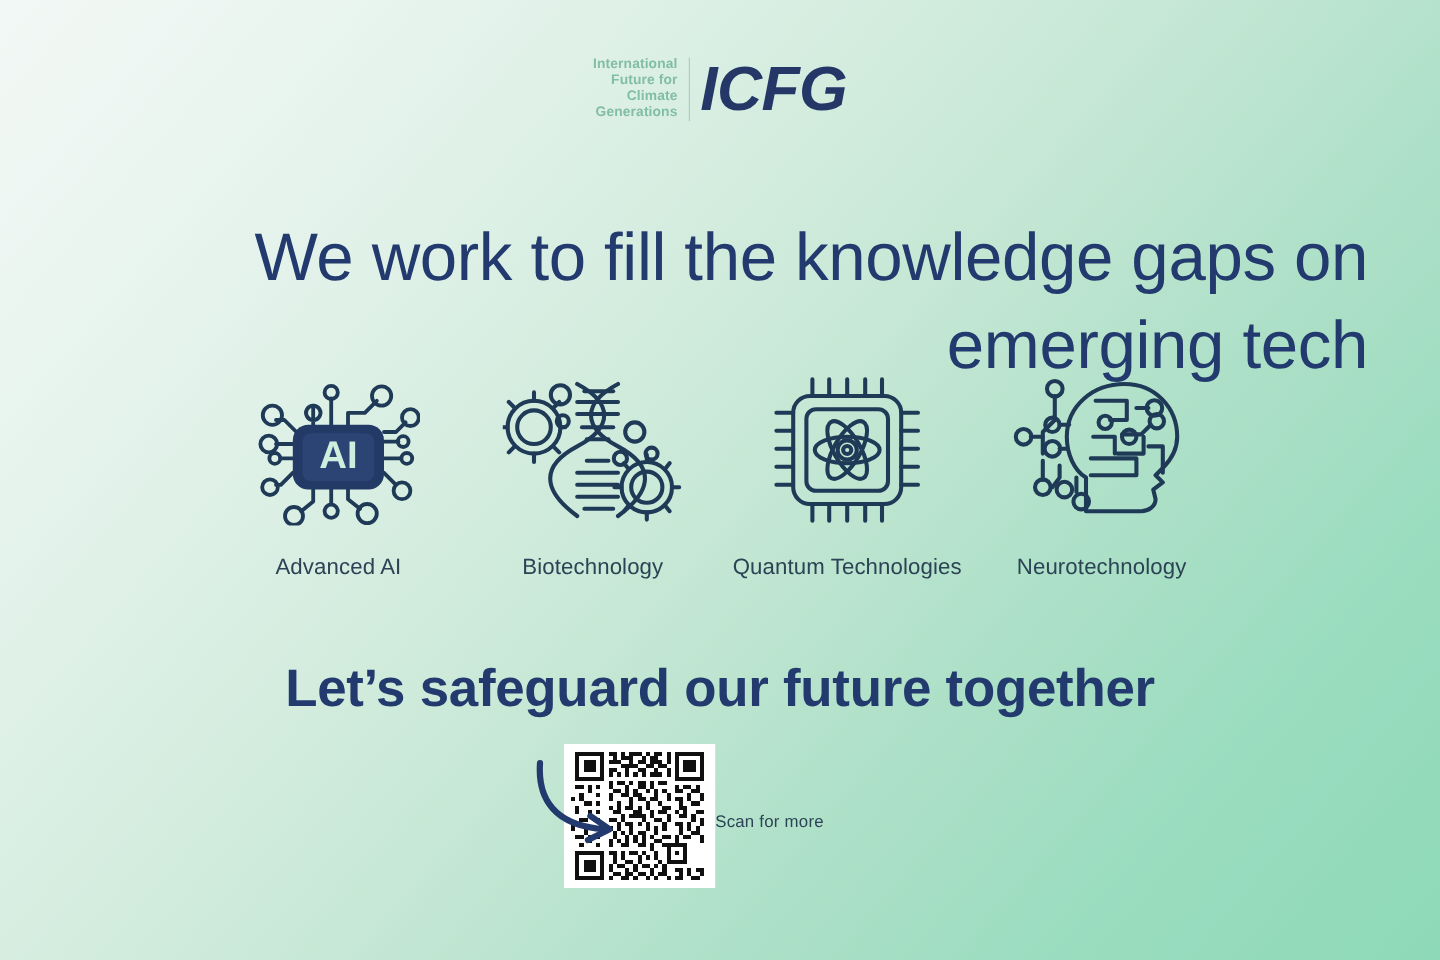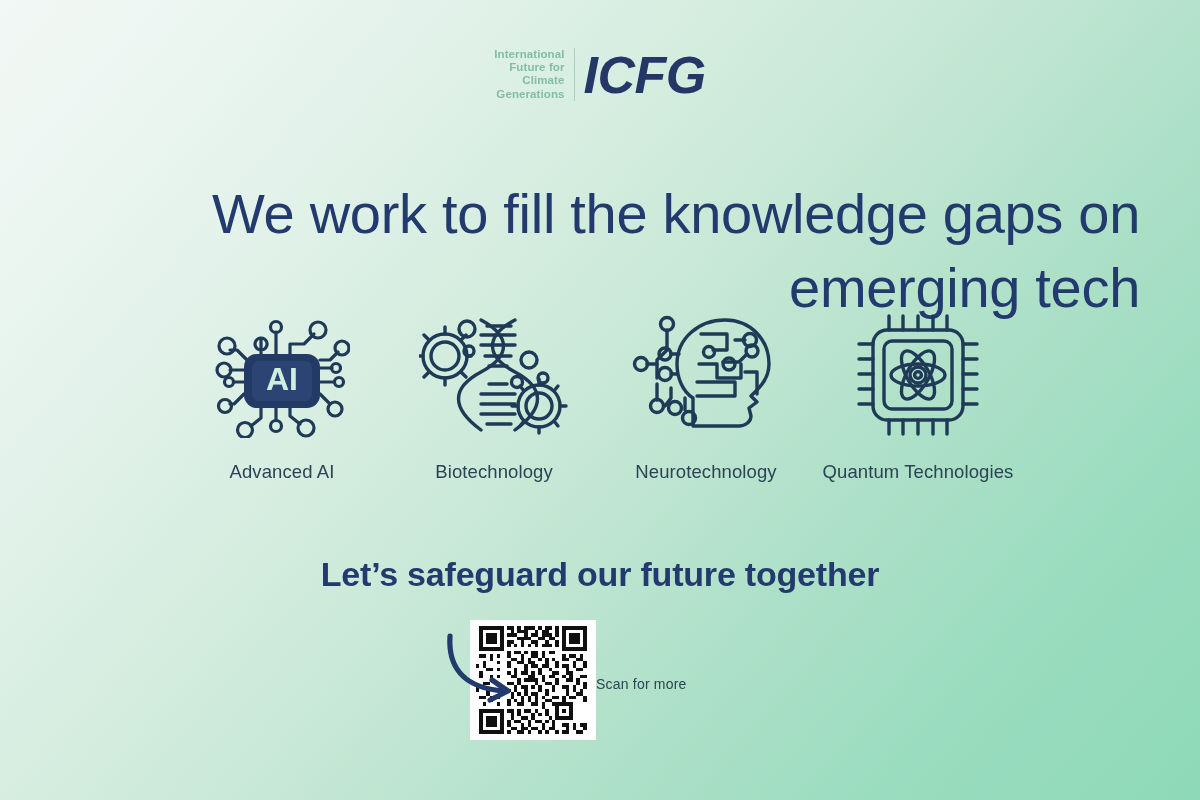--- a/index.html
+++ b/index.html
@@ -108,21 +108,21 @@
   }
 
   
   .cta {
     position: absolute;
     top: 552px;
     left: 0;
     width: 1200px;
     text-align: center;
     color: #223a6d;
-    font-size: 34px;
+    font-size: 44px;
     line-height: 44px;
     font-weight: 700;
     letter-spacing: -0.2px;
   }
 
   
   .qr-zone {
     position: absolute;
     top: 620px;
     left: 0;
@@ -256,20 +256,47 @@
             <circle cx="50" cy="39" r="5"></circle>
             <circle cx="110" cy="48" r="8"></circle>
             <circle cx="98" cy="70" r="5.5"></circle>
             <circle cx="124" cy="66" r="5"></circle>
           </g>
         </svg>
       </div>
       <div class="pillar-label">Biotechnology</div>
     </div>
 
+
+    <div class="pillar">
+      <div class="pillar-icon">
+        <svg width="134" height="126" viewBox="0 0 134 126" fill="none">
+          <g stroke="#1f3a57" stroke-width="3.4" stroke-linecap="round" stroke-linejoin="round">
+
+            <rect x="22" y="18" width="90" height="90" rx="14"></rect>
+            <rect x="33" y="29" width="68" height="68" rx="8"></rect>
+
+            <path d="M38 18 V4 M52 18 V4 M67 18 V4 M82 18 V4 M96 18 V4"></path>
+
+            <path d="M38 108 v14 M52 108 v14 M67 108 v14 M82 108 v14 M96 108 v14"></path>
+
+            <path d="M22 32 H8 M22 47 H8 M22 62 H8 M22 77 H8 M22 92 H8"></path>
+
+            <path d="M112 32 h14 M112 47 h14 M112 62 h14 M112 77 h14 M112 92 h14"></path>
+
+            <circle cx="67" cy="63" r="8"></circle>
+            <circle cx="67" cy="63" r="3.4"></circle>
+            <ellipse cx="67" cy="63" rx="27" ry="11"></ellipse>
+            <ellipse cx="67" cy="63" rx="27" ry="11" transform="rotate(60 67 63)"></ellipse>
+            <ellipse cx="67" cy="63" rx="27" ry="11" transform="rotate(120 67 63)"></ellipse>
+          </g>
+        </svg>
+      </div>
+      <div class="pillar-label">Quantum Technologies</div>
+    </div>
 
     <div class="pillar">
       <div class="pillar-icon">
         <svg width="150" height="126" viewBox="0 0 150 126" fill="none">
           <g stroke="#1f3a57" stroke-width="3.4" stroke-linecap="round" stroke-linejoin="round">
 
             <path d="M62 114 V86 C52 80 46 66 46 52 C46 26 68 8 94 8 C120 8 138 28 138 52
                      C138 64 132 72 126 78 L120 84 L126 90 L118 96 L120 104
                      C120 110 114 114 108 114 Z"></path>
 
@@ -296,47 +323,20 @@
             <path d="M46 62 h-6"></path>
             <circle cx="34" cy="62" r="6.5"></circle>
             <path d="M40 76 v10 l-6 8"></path>
             <circle cx="44" cy="96" r="6.5"></circle>
             <path d="M54 86 v12"></path>
             <circle cx="58" cy="106" r="6.5"></circle>
           </g>
         </svg>
       </div>
       <div class="pillar-label">Neurotechnology</div>
-    </div>
-
-    <div class="pillar">
-      <div class="pillar-icon">
-        <svg width="134" height="126" viewBox="0 0 134 126" fill="none">
-          <g stroke="#1f3a57" stroke-width="3.4" stroke-linecap="round" stroke-linejoin="round">
-
-            <rect x="22" y="18" width="90" height="90" rx="14"></rect>
-            <rect x="33" y="29" width="68" height="68" rx="8"></rect>
-
-            <path d="M38 18 V4 M52 18 V4 M67 18 V4 M82 18 V4 M96 18 V4"></path>
-
-            <path d="M38 108 v14 M52 108 v14 M67 108 v14 M82 108 v14 M96 108 v14"></path>
-
-            <path d="M22 32 H8 M22 47 H8 M22 62 H8 M22 77 H8 M22 92 H8"></path>
-
-            <path d="M112 32 h14 M112 47 h14 M112 62 h14 M112 77 h14 M112 92 h14"></path>
-
-            <circle cx="67" cy="63" r="8"></circle>
-            <circle cx="67" cy="63" r="3.4"></circle>
-            <ellipse cx="67" cy="63" rx="27" ry="11"></ellipse>
-            <ellipse cx="67" cy="63" rx="27" ry="11" transform="rotate(60 67 63)"></ellipse>
-            <ellipse cx="67" cy="63" rx="27" ry="11" transform="rotate(120 67 63)"></ellipse>
-          </g>
-        </svg>
-      </div>
-      <div class="pillar-label">Quantum Technologies</div>
     </div>
 
   </div>
 
   <div class="cta">Let’s safeguard our future together</div>
 
   <div class="qr-zone">
     <div class="qr-holder">
 
       <div class="qr-arrow">

